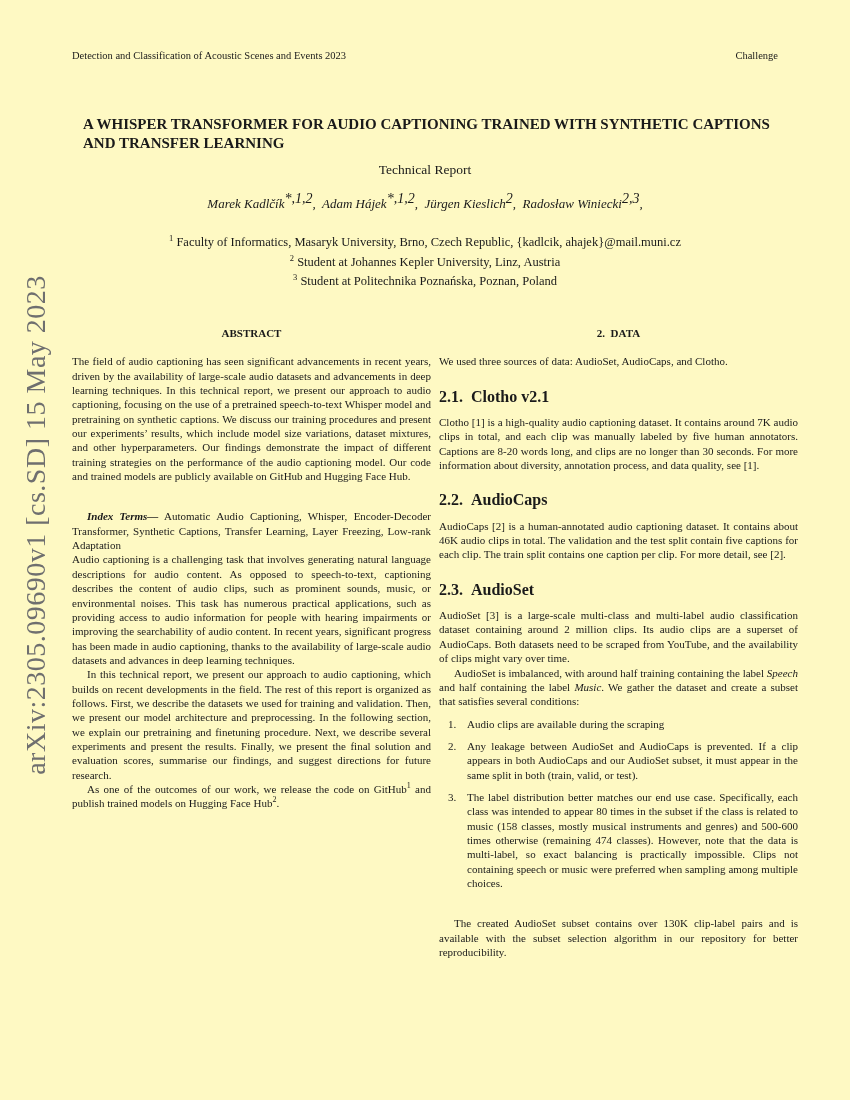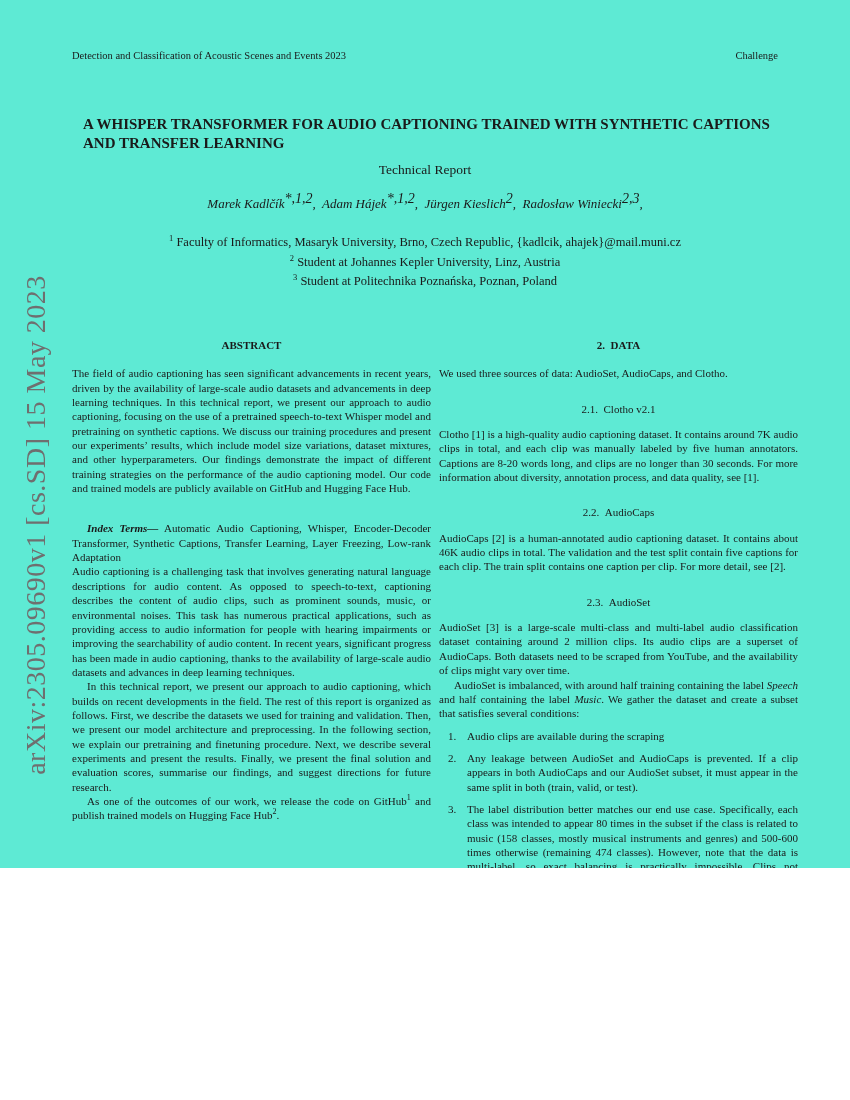--- a/index.html
+++ b/index.html
@@ -1,17 +1,17 @@
 <!DOCTYPE html>
 <html><head>
 <meta charset="utf-8">
 <style>
   html,body { margin:0; padding:0; background:#ffffff; }
   .page {
-    position:relative; width:850px; height:868px; background:#5eead4;
+    position:relative; width:850px; height:1100px; background:#fef9c3;
     font-family:"Liberation Serif","DejaVu Serif",serif; color:#1a1a1a;
     overflow:hidden;
   }
   
   .header {
     position:absolute; top:50px; left:72px; right:72px;
     display:flex; justify-content:space-between; font-size:10.5px;
   }
   
   .arxiv-banner {
@@ -38,25 +38,25 @@
   .affiliations sup { font-size:8.5px; }
   
   .col {
     position:absolute; top:326px; width:359px;
     font-size:11px; line-height:14.35px; text-align:justify;
   }
   .col-left { left:72px; }
   .col-right { left:439px; }
   .center-heading {
     text-align:center; font-weight:bold; font-size:11px;
-    margin:12px 0 14px 0; white-space:pre-wrap;
+    margin:0 0 14px 0; white-space:pre-wrap;
   }
   .center-heading.spaced { margin-top:23px; margin-bottom:17px; }
   .sub-heading {
-    text-align:center; font-weight:normal; font-size:11px;
+    text-align:left; font-weight:bold; font-size:16px;
     margin:21px 0 11px 0; white-space:pre-wrap;
   }
   p { margin:0; }
   .indent { text-indent:15px; }
   .it-gap { margin-top:26px; }
   sup { font-size:8px; line-height:0; }
   .num-item { position:relative; padding-left:28px; margin-top:8px; text-align:justify; }
   .num-item .num { position:absolute; left:9px; }
   
   .footnotes {

